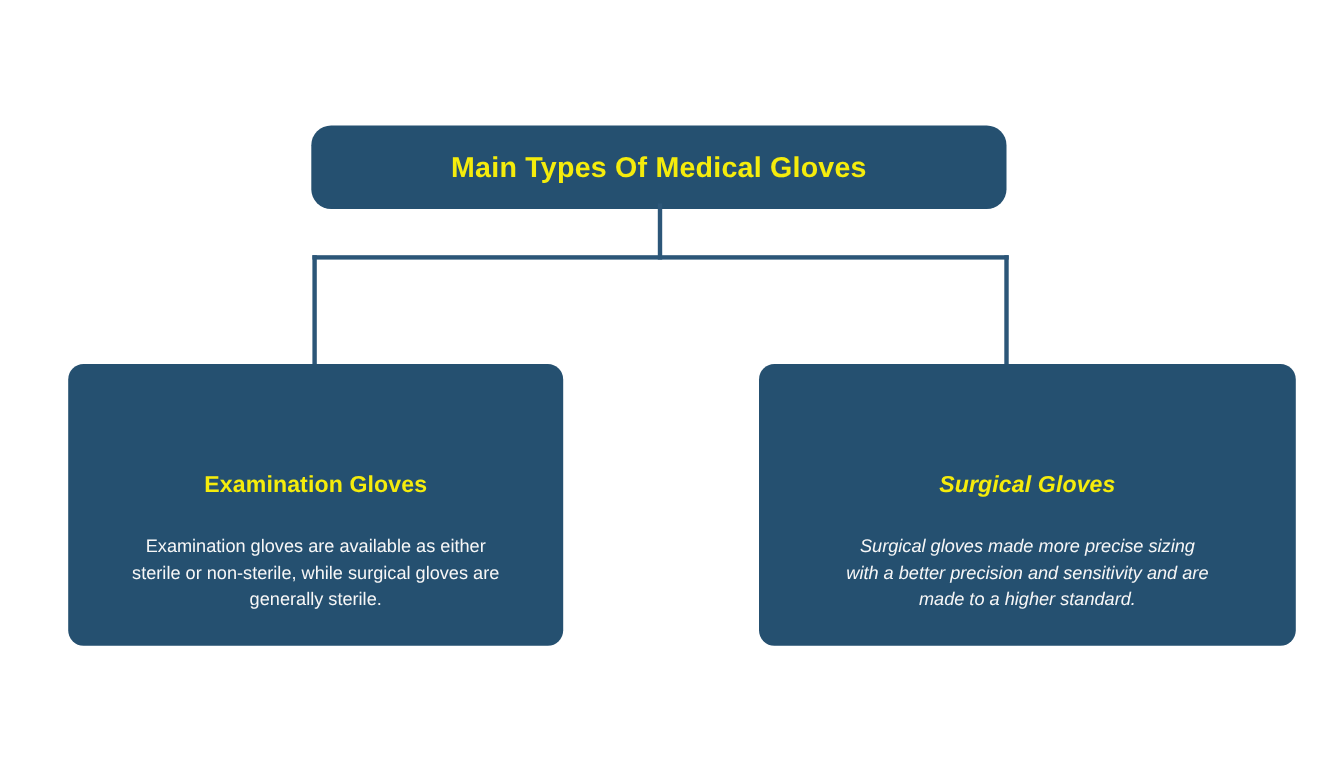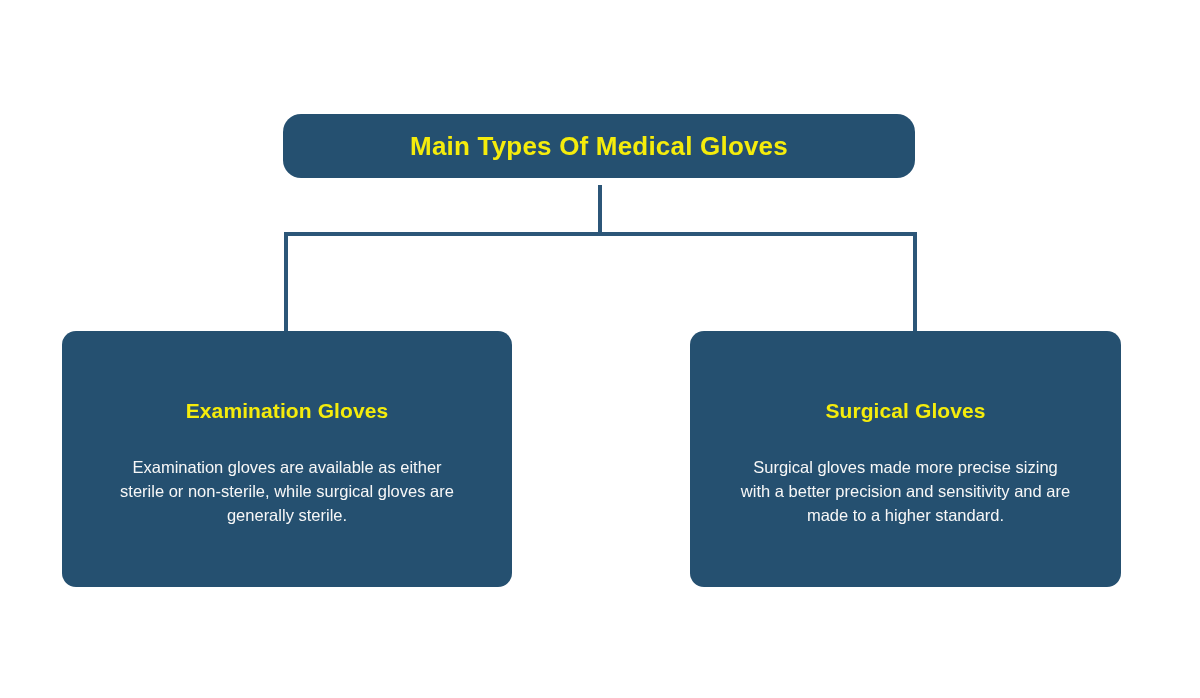--- a/index.html
+++ b/index.html
@@ -20,21 +20,21 @@
     height: 698px;
     background: #ffffff;
   }
 
   
   .root-node {
     position: absolute;
     left: 283px;
     top: 114px;
     width: 632px;
-    height: 64px;
+    height: 76px;
     background: #255070;
     border-radius: 18px;
     display: flex;
     align-items: center;
     justify-content: center;
     box-sizing: border-box;
   }
   .root-title {
     color: #f5ec0c;
     font-size: 26px;
@@ -79,29 +79,30 @@
   .card {
     position: absolute;
     top: 331px;
     height: 256px;
     background: #255070;
     border-radius: 14px;
     box-sizing: border-box;
     display: flex;
     flex-direction: column;
     align-items: center;
-    justify-content: flex-start;
+    justify-content: center;
   }
   .card-left {
     left: 62px;
     width: 450px;
   }
   .card-right {
     left: 690px;
-    width: 431px;
+    width: 488px;
+    font-style: italic;
   }
   .card-heading {
     color: #f5ec0c;
     font-size: 21px;
     font-weight: bold;
     text-align: center;
     margin-top: 67px;
     line-height: 1.2;
     letter-spacing: 0.1px;
   }

